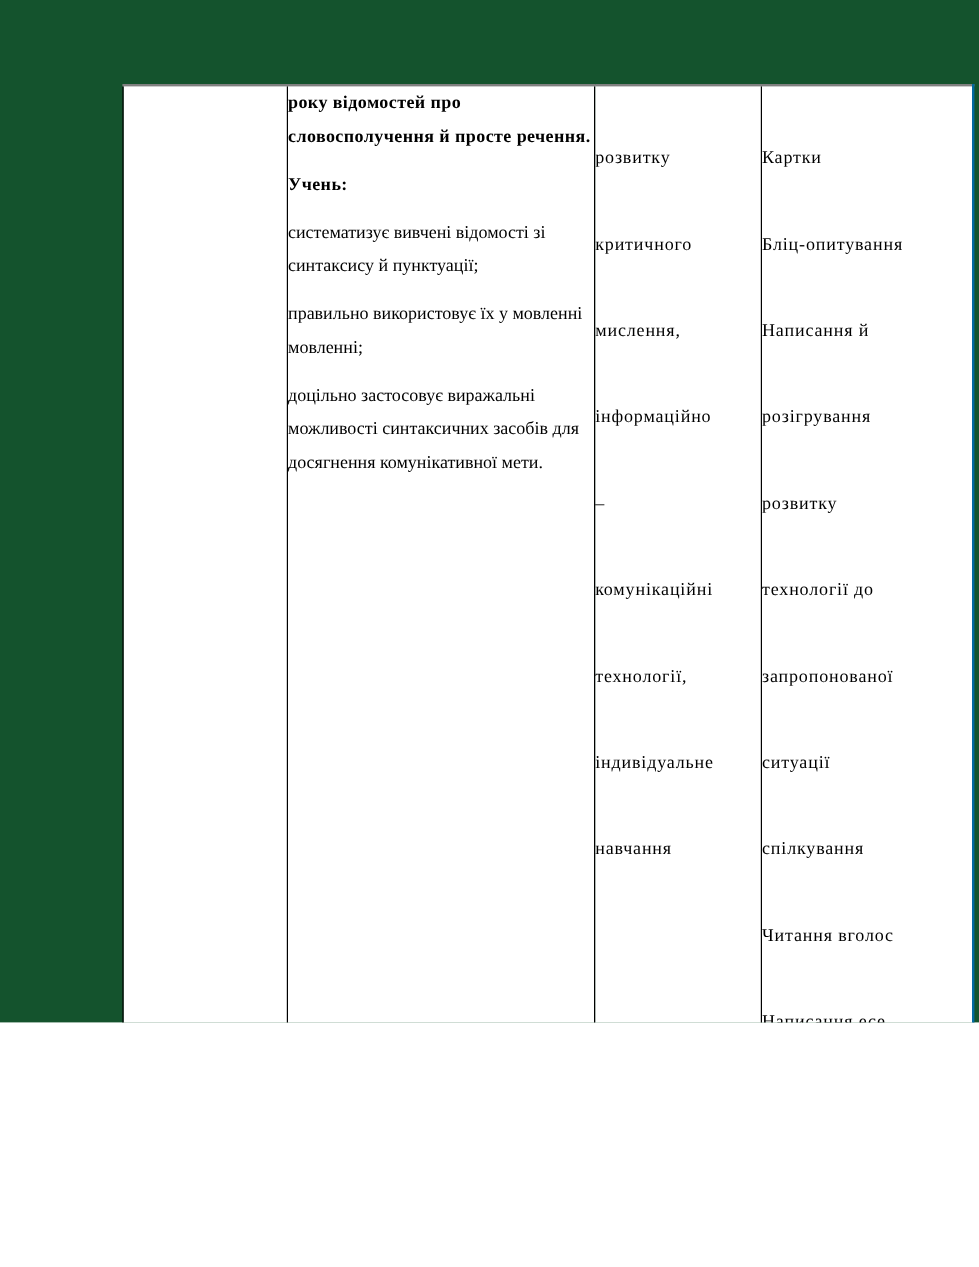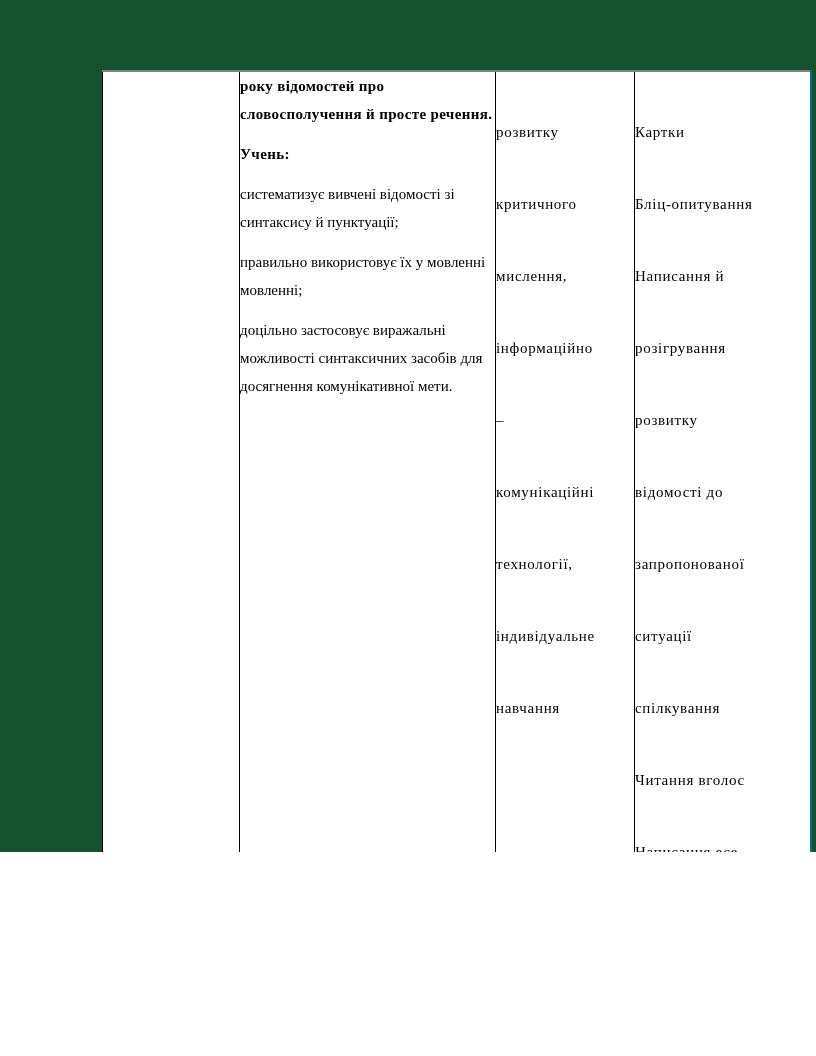--- a/index.html
+++ b/index.html
@@ -131,21 +131,21 @@
           <p class="para">індивідуальне</p>
           <p class="para">навчання</p>
         </td>
 
         <td class="cell col-4">
           <p class="para">Картки</p>
           <p class="para">Бліц-опитування</p>
           <p class="para tight">Написання й</p>
           <p class="para tight">розігрування</p>
           <p class="para tight">розвитку</p>
-          <p class="para tight">відомості до</p>
+          <p class="para tight">технології до</p>
           <p class="para tight">запропонованої</p>
           <p class="para tight">ситуації</p>
           <p class="para">спілкування</p>
           <p class="para">Читання вголос</p>
           <p class="para">Написання есе</p>
         </td>
 
       </tr>
     </tbody>
   </table>

